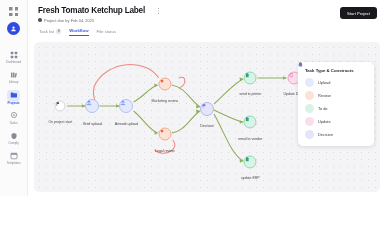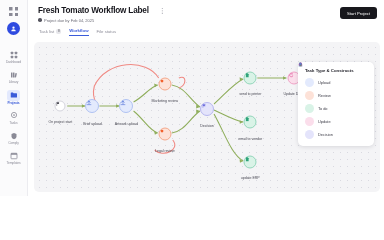--- a/index.html
+++ b/index.html
@@ -161,21 +161,21 @@
       </span>
         </div>
       <div class="sb-lbl">Templates</div>
     </div>
   </nav>
 
   <div id="main">
 
     <div id="header">
       <div id="title-row">
-        <div id="proj-title">Fresh Tomato Workflow Label</div>
+        <div id="proj-title">Fresh Tomato Ketchup Label</div>
         <div id="kebab">⋮</div>
       </div>
       <div id="due-row">
         <span id="due-dot"></span>
         <span id="due-text">Project due by Feb 04, 2025</span>
       </div>
 
       <button id="start-btn">Start Project</button>
 
       <div id="tabs">

